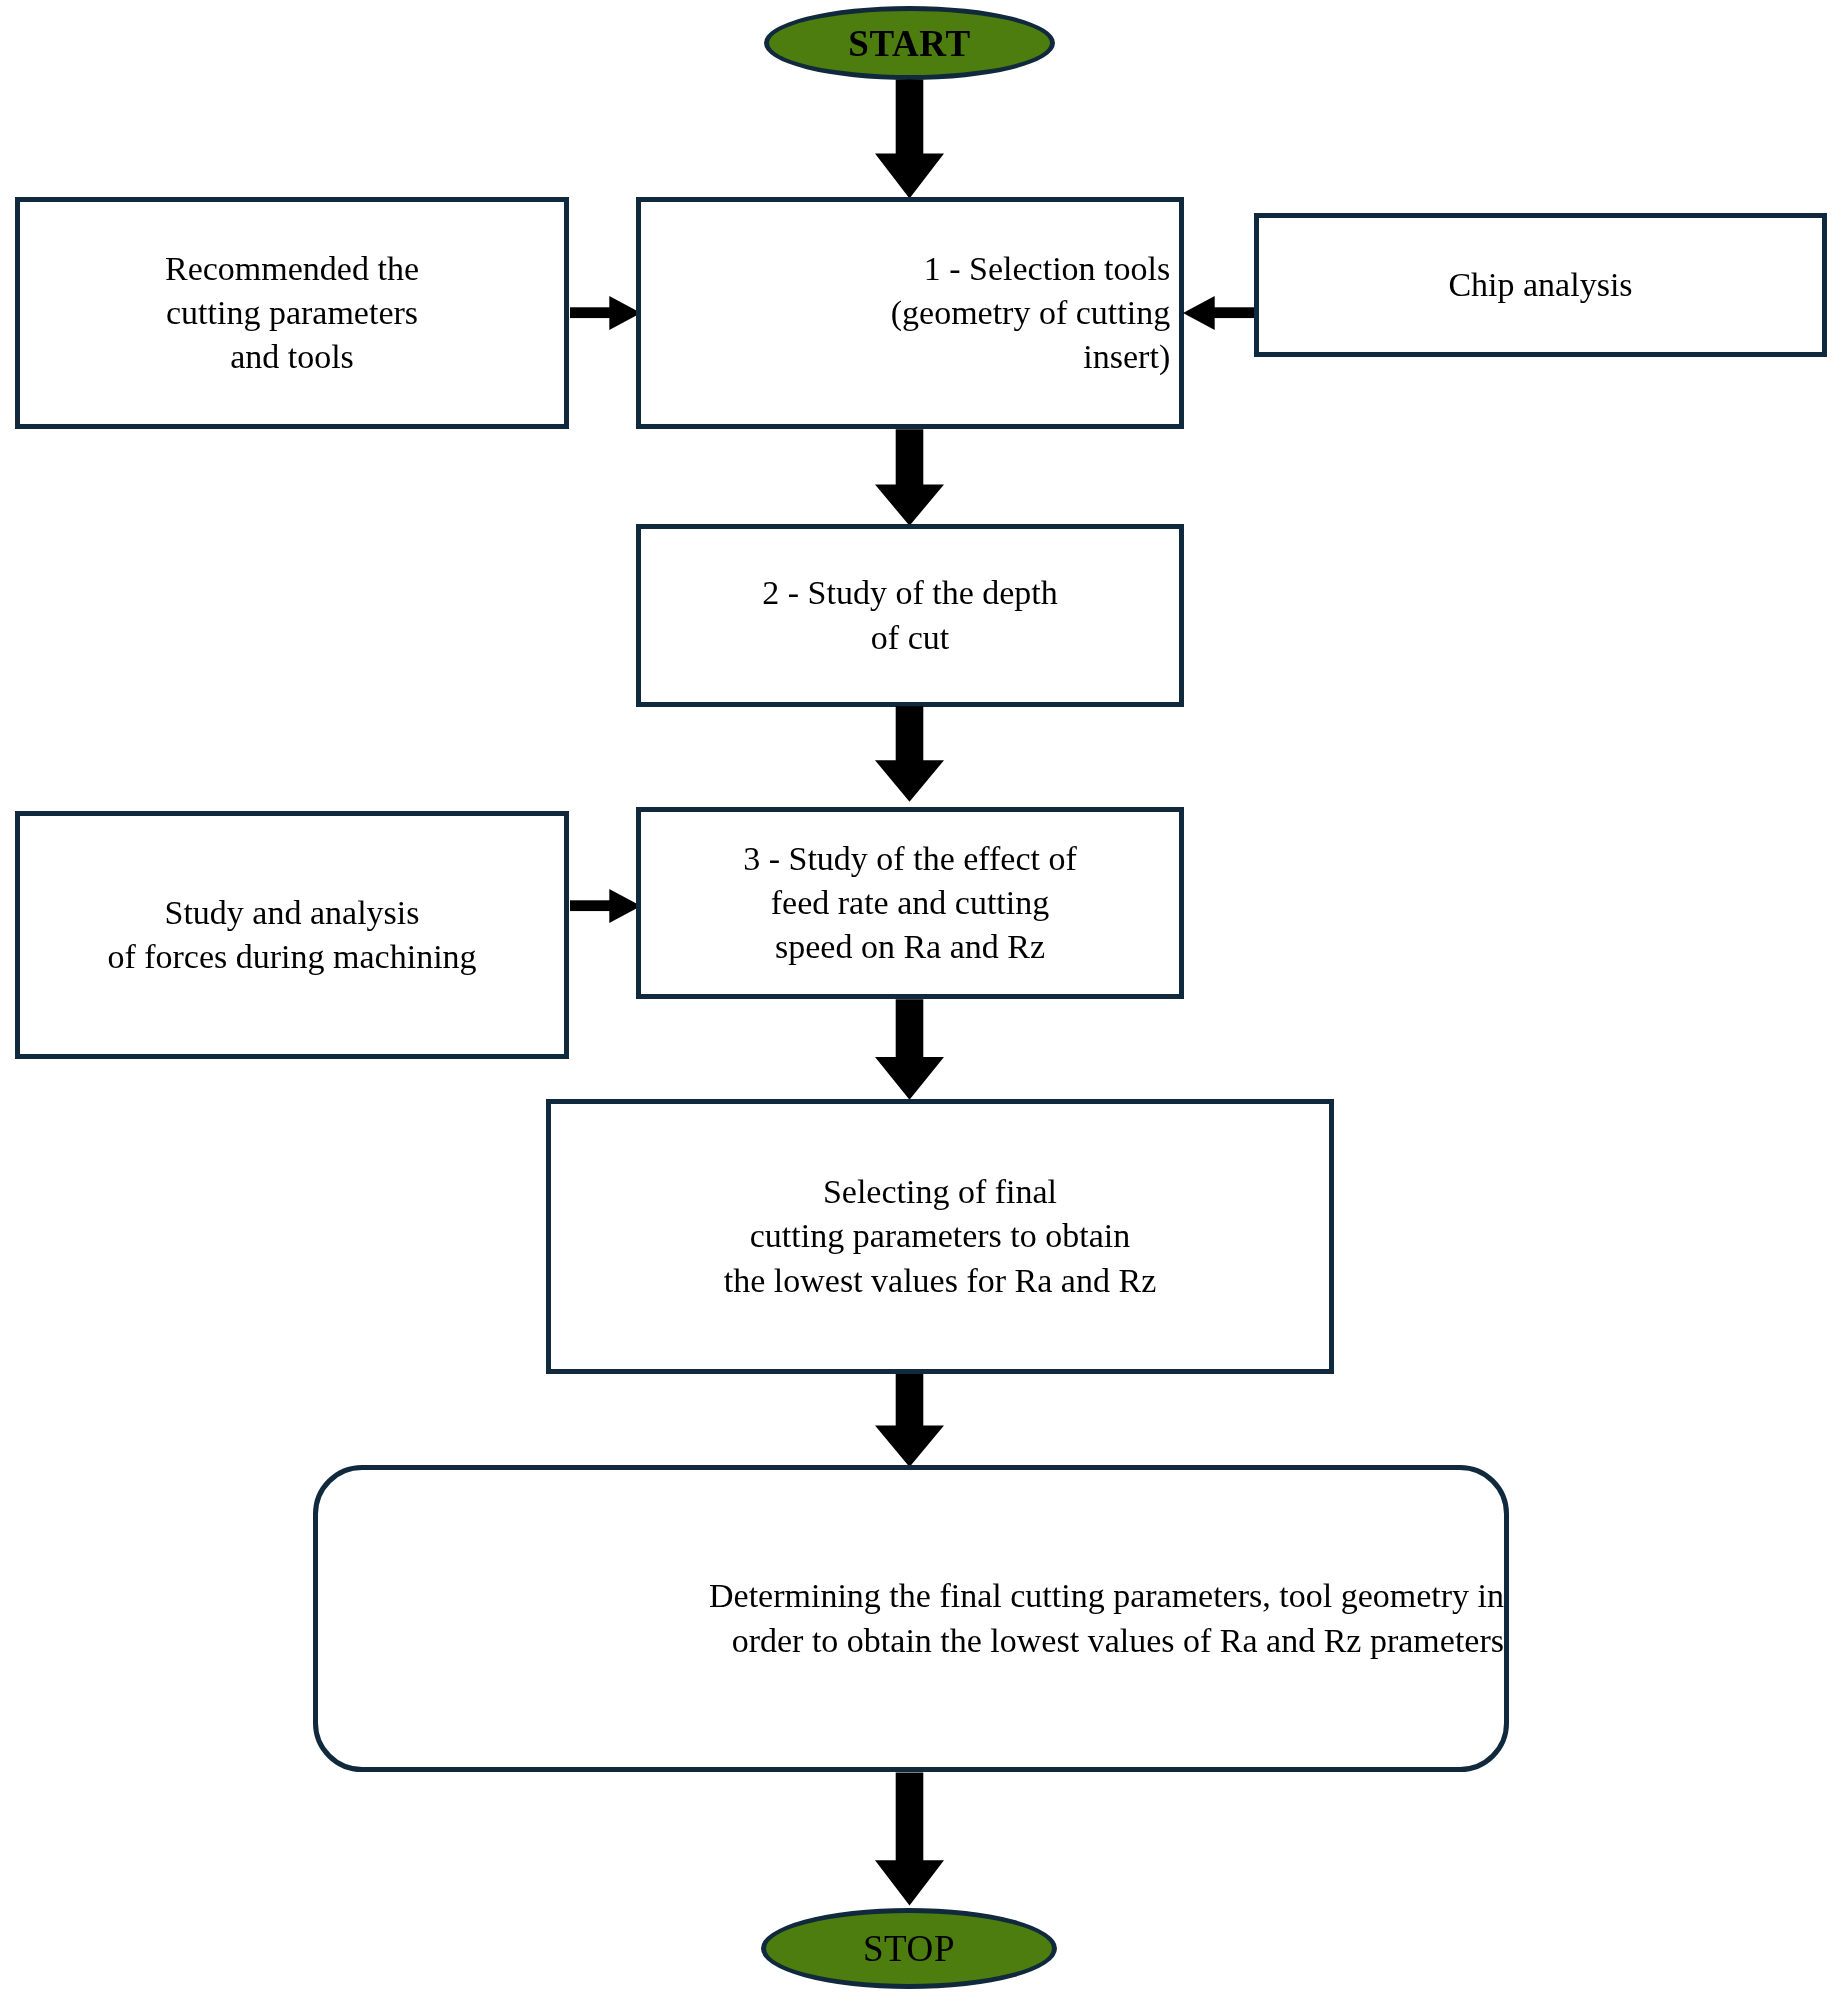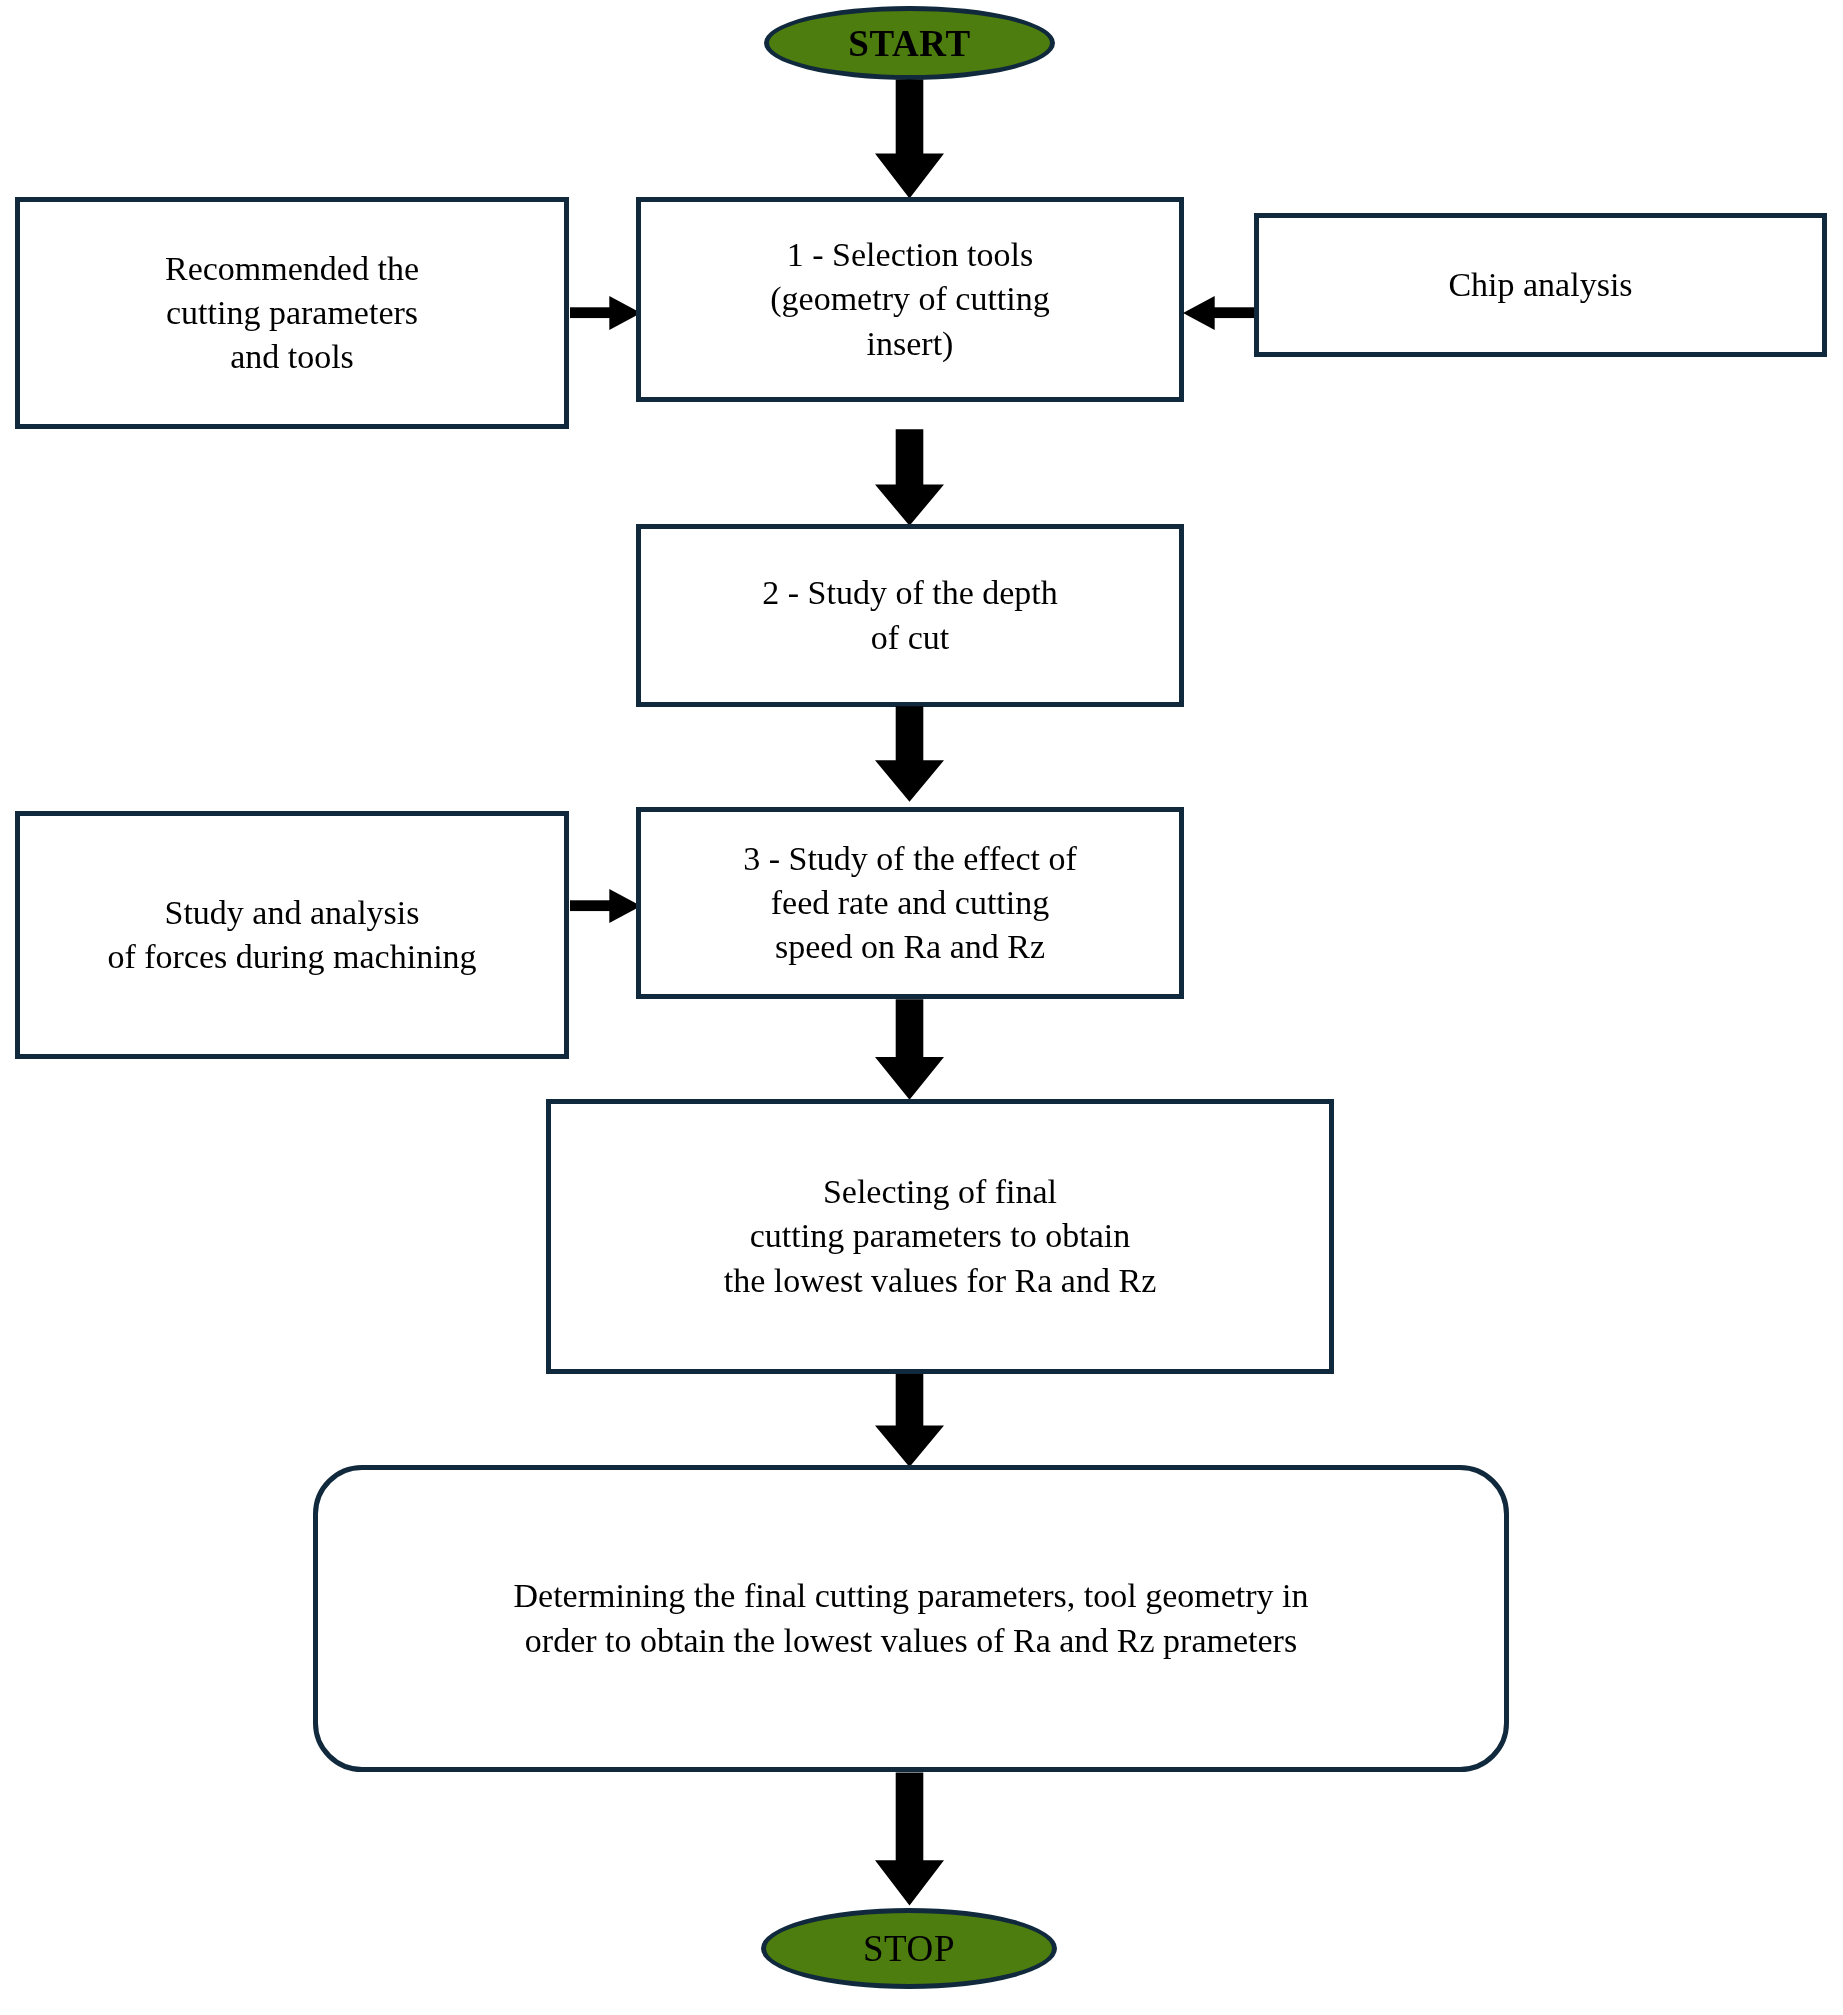--- a/index.html
+++ b/index.html
@@ -73,20 +73,21 @@
   .final-body {
     display: block;
     width: 100%;
     text-align: center;
   }
   .final-line1 {
     display: block;
     font-size: 34px;
     line-height: 1.30;
     white-space: pre-line;
+    text-align: right;
   }
   .final-formula {
     display: block;
     font-weight: bold;
     font-size: 37px;
     margin-top: 21.4px;
     white-space: pre;
   }
   .final-formula sub {
     font-size: 0.62em;
@@ -115,21 +116,21 @@
 and tools</span>
   </div>
 
   <div class="harrow" style="left:570px; top:292px; width:71px; height:42px;">
     <svg width="71" height="42" viewBox="0 0 112 66" xmlns="http://www.w3.org/2000/svg">
       <rect x="0" y="24" width="74" height="17" fill="#000000"></rect>
       <polygon points="62,6 112,33 62,60" fill="#000000"></polygon>
     </svg>
   </div>
 
-  <div class="node" style="left:636px; top:197px; width:548px; height:205px;">
+  <div class="node" style="left:636px; top:197px; width:548px; height:232px;text-align:right;">
     <span class="txt">1 - Selection tools
 (geometry of cutting
 insert)</span>
   </div>
 
   <div class="harrow" style="left:1183px; top:292px; width:71px; height:42px;">
     <svg width="71" height="42" viewBox="0 0 112 66" xmlns="http://www.w3.org/2000/svg">
       <rect x="38" y="24" width="74" height="17" fill="#000000"></rect>
       <polygon points="50,6 0,33 50,60" fill="#000000"></polygon>
     </svg>

